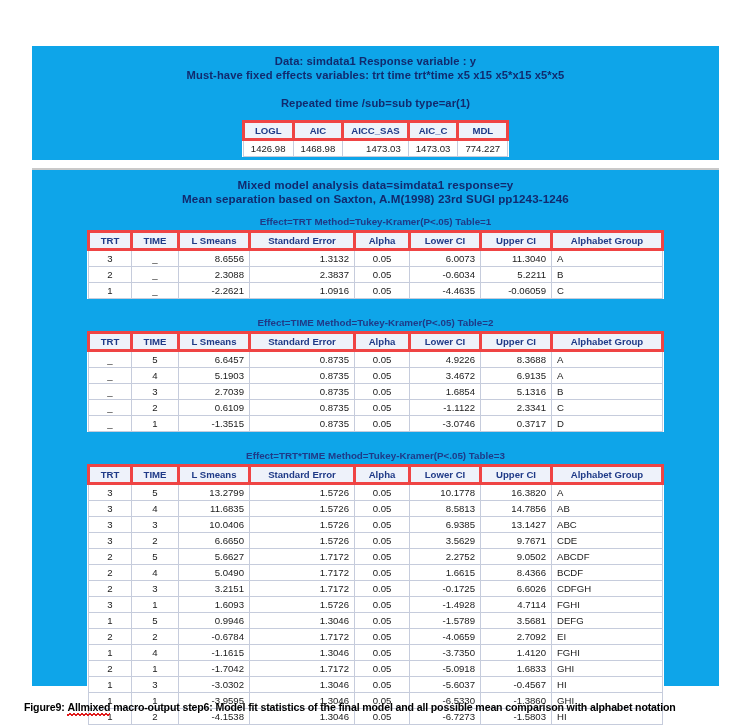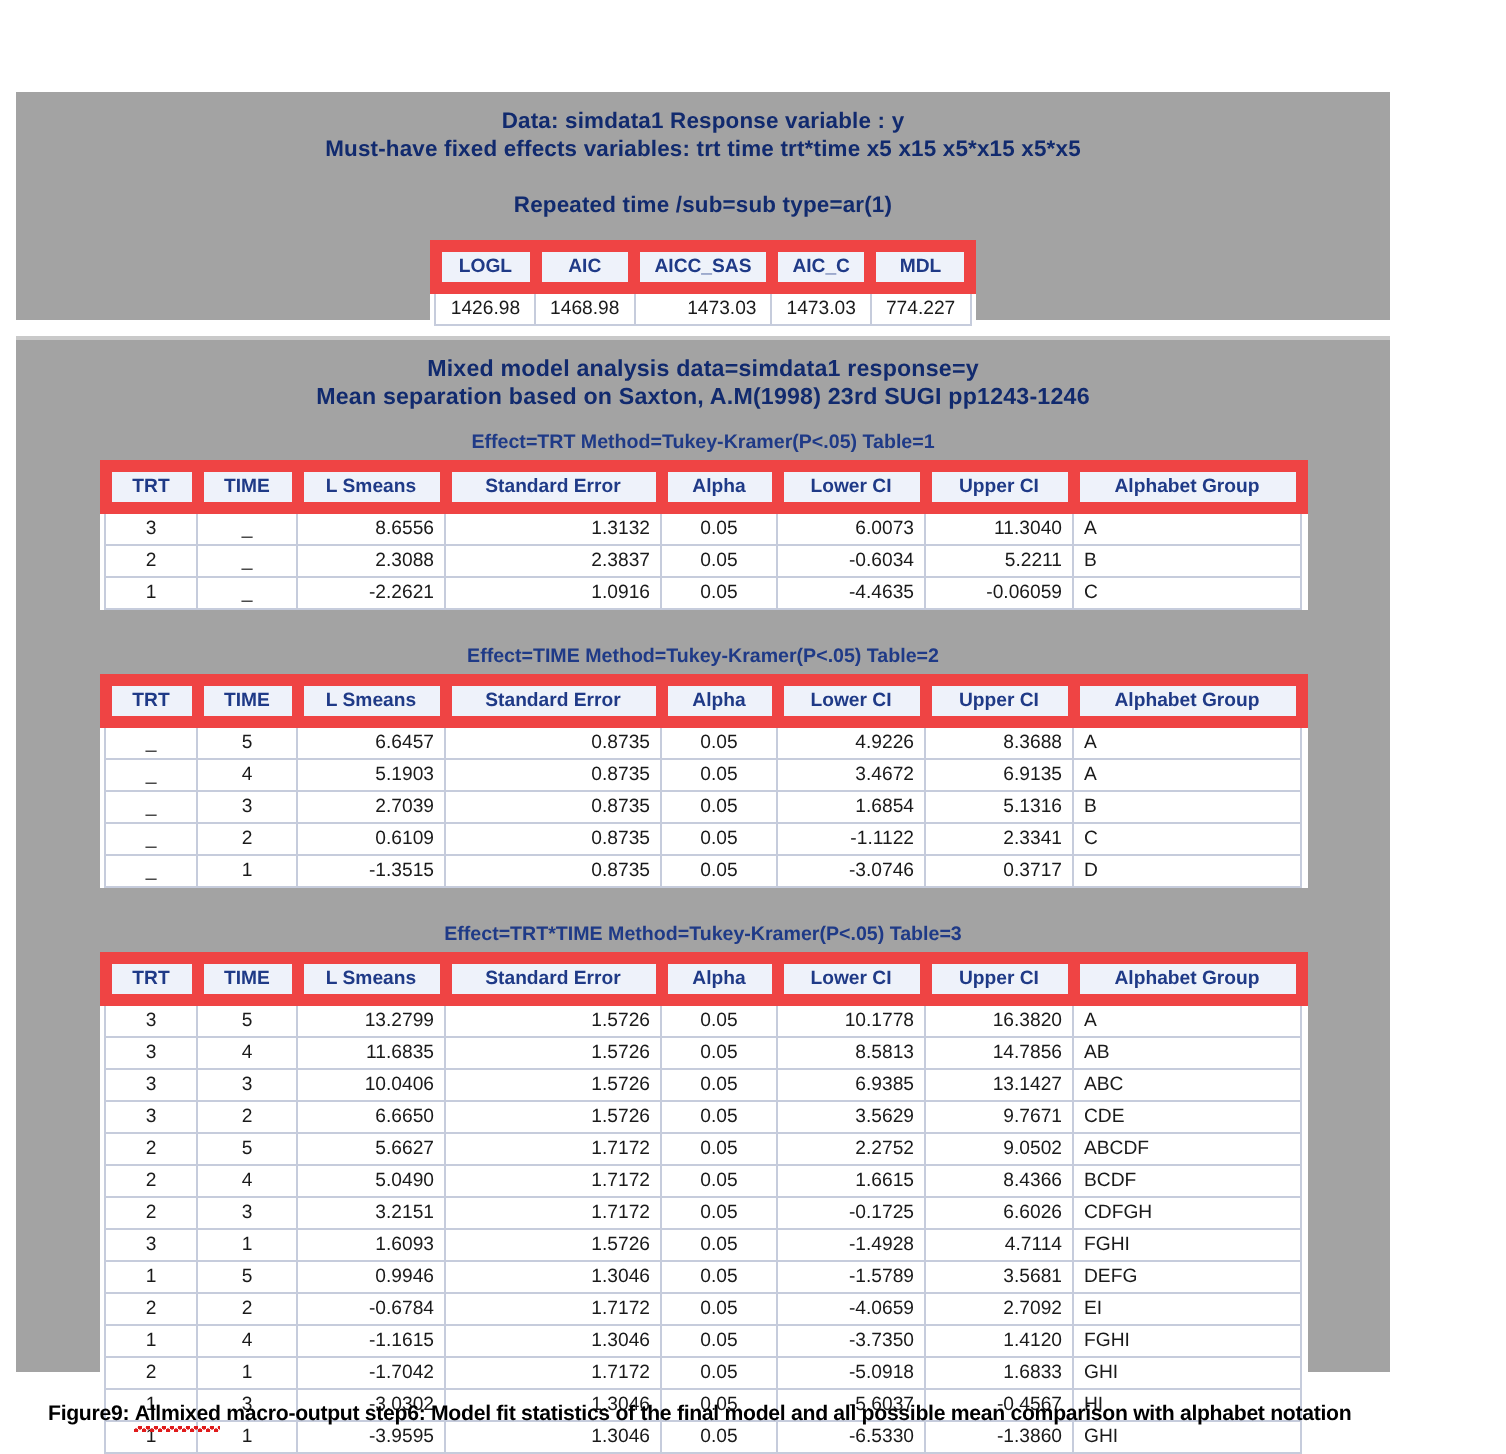--- a/index.html
+++ b/index.html
@@ -16,23 +16,23 @@
 
   .page {
     position: relative;
     width: 753px;
     height: 727px;
   }
 
   
   .sas-panel {
     position: absolute;
-    left: 8px;
+    left: 32px;
     width: 687px;
-    background: #a3a3a3;
+    background: #0ea5e9;
     box-sizing: border-box;
   }
 
   #panel-top {
     top: 46px;
     height: 114px;
     padding-top: 8px;
   }
 
   #panel-main {
@@ -68,21 +68,21 @@
     background: #ffffff;
     font-size: 9.6px;
     color: #000000;
     border: 1px solid #b9c0d4;
   }
 
   table.sas th {
     background: #eef2fa;
     color: #1f3a87;
     font-weight: bold;
-    border: 6px solid #ef4444;
+    border: 3px solid #ef4444;
     padding: 2px 5px;
     text-align: center;
     white-space: nowrap;
     font-size: 9.6px;
     margin-left: 24px;
   }
 
   table.sas td {
     border: 1px solid #c6ccdc;
     padding: 2px 5px;

